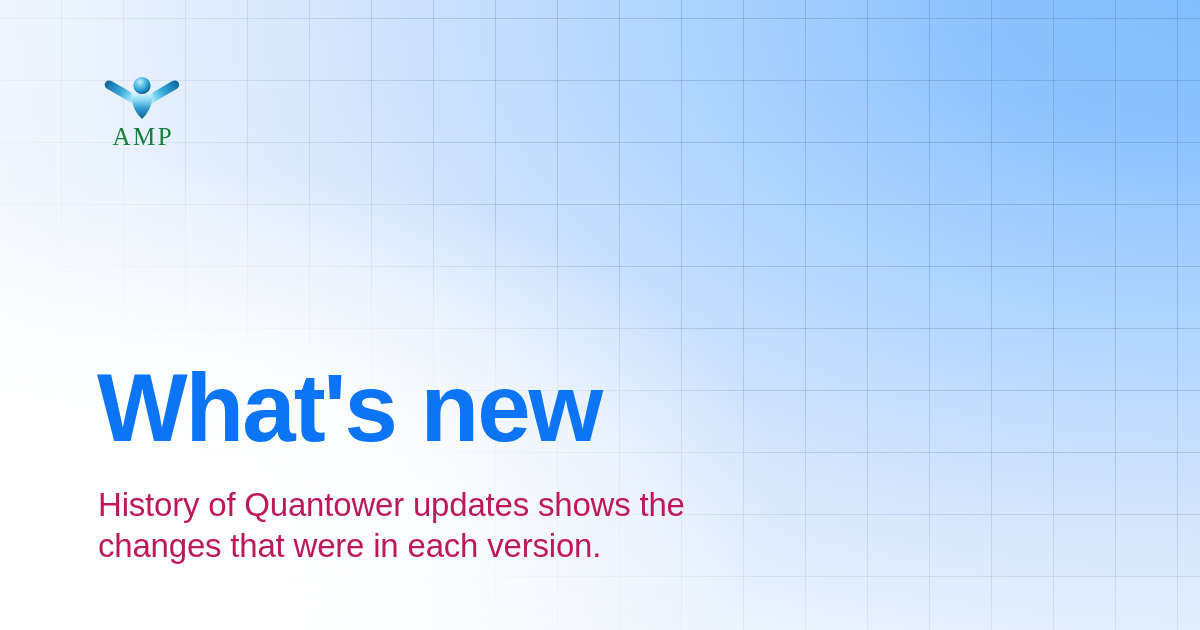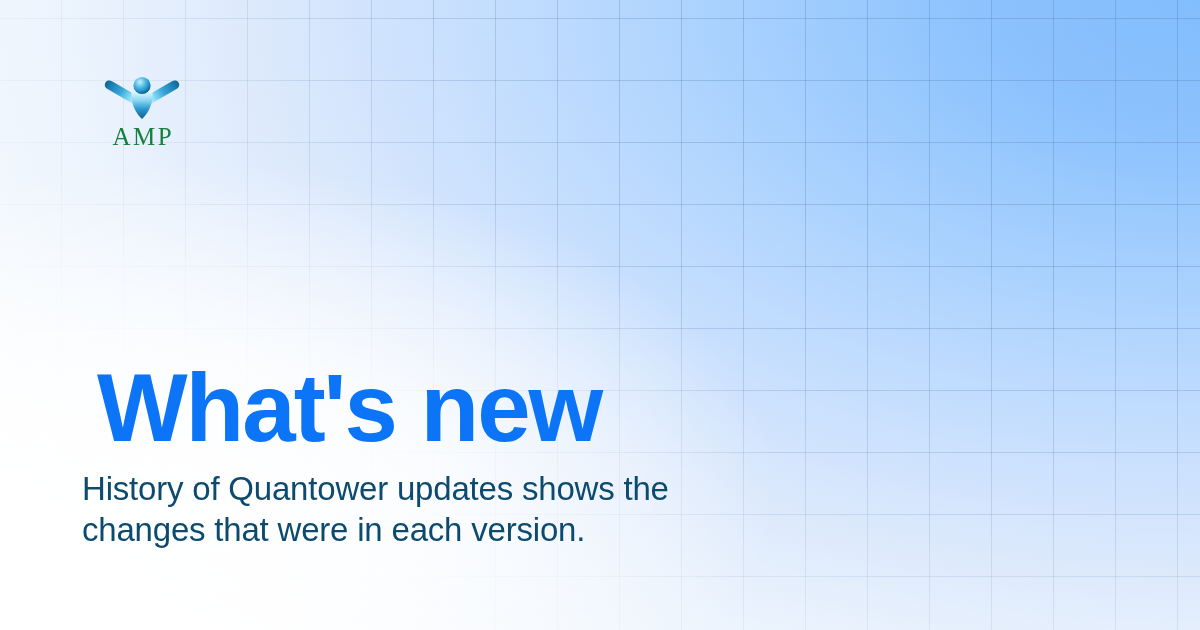--- a/index.html
+++ b/index.html
@@ -117,27 +117,27 @@
     line-height: 1;
     letter-spacing: -2px;
     color: #0b74f7;
     white-space: nowrap;
   }
 
   .subtitle {
     position: absolute;
     left: 82px;
     top: 468px;
-    margin: 0;
+    margin: 16px;
     width: 700px;
     font-size: 33px;
     font-weight: normal;
     line-height: 41px;
     letter-spacing: -0.2px;
-    color: #0c4a6e;
+    color: #be185d;
   }
 </style>
 </head>
 <body>
 
 <div id="banner">
 
   <div class="bg-blue"></div>
   <div class="bg-grid"></div>
   <div class="bg-bloom"></div>

